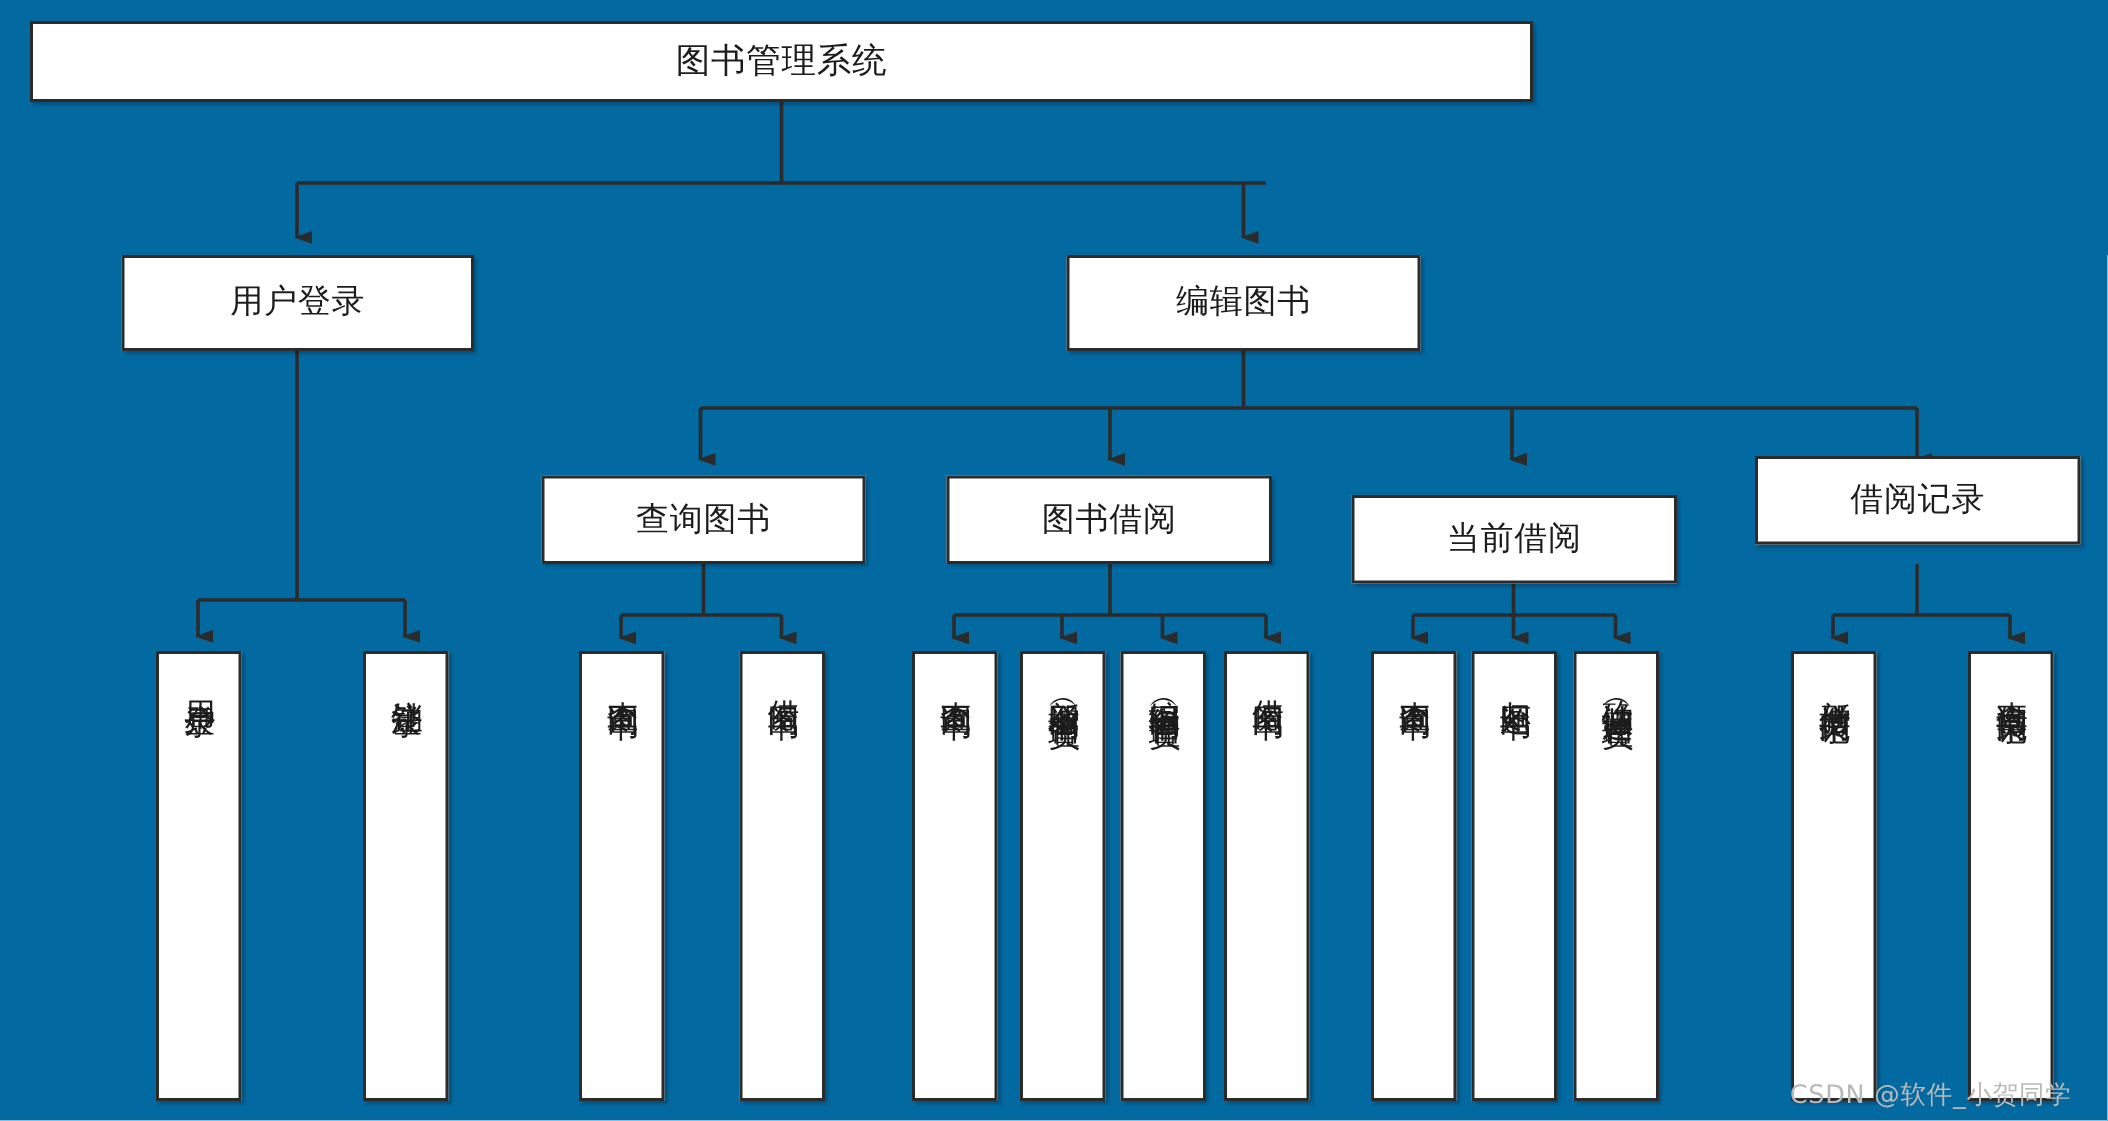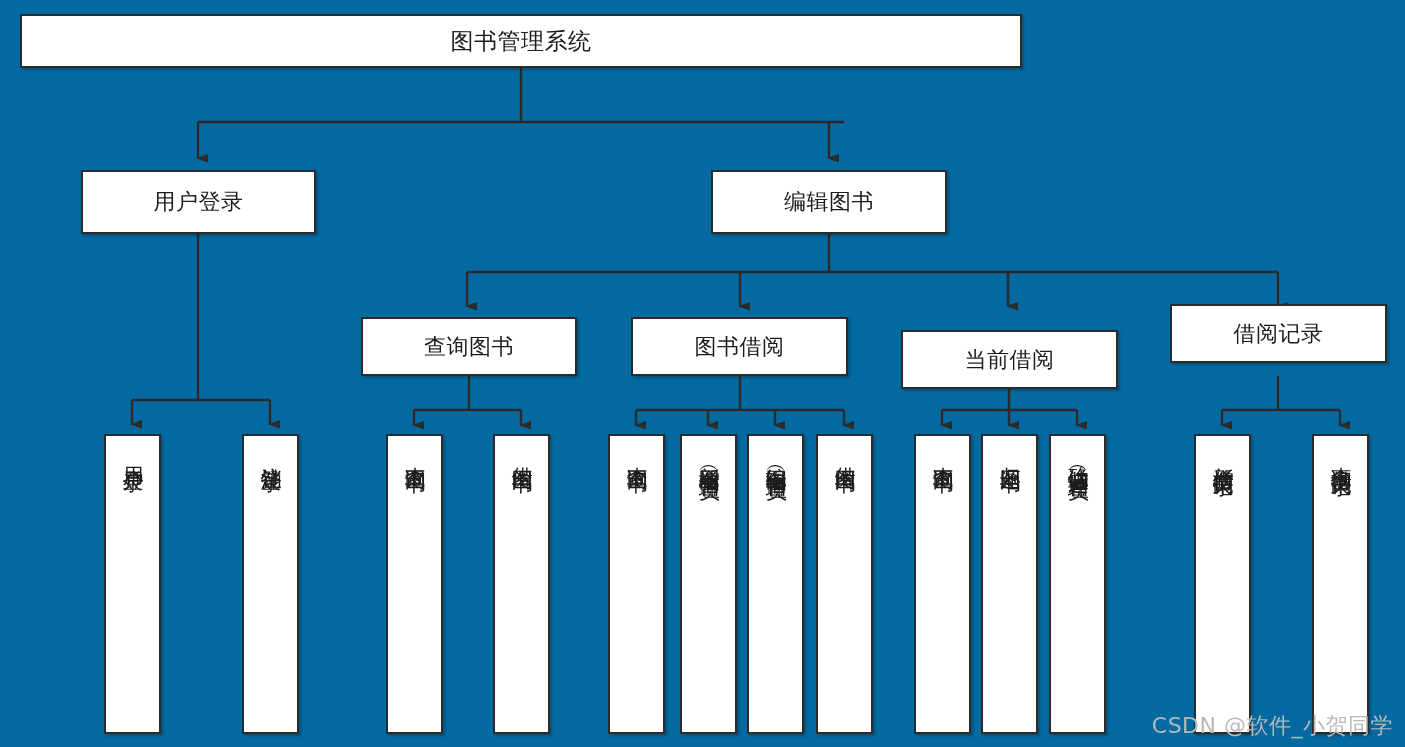--- a/index.html
+++ b/index.html
@@ -51,23 +51,23 @@
   svg#wires {
     position: absolute;
     left: 0;
     top: 0;
     width: 1405px;
     height: 747px;
     pointer-events: none;
   }
   #watermark {
     position: absolute;
-    right: 12px;
+    right: 24px;
     bottom: 6px;
-    font-size: 22px;
+    font-size: 17px;
     color: #b9b9b9;
     letter-spacing: 0.5px;
     white-space: nowrap;
   }
 </style>
 </head>
 <body>
 
 <div id="canvas">
 

